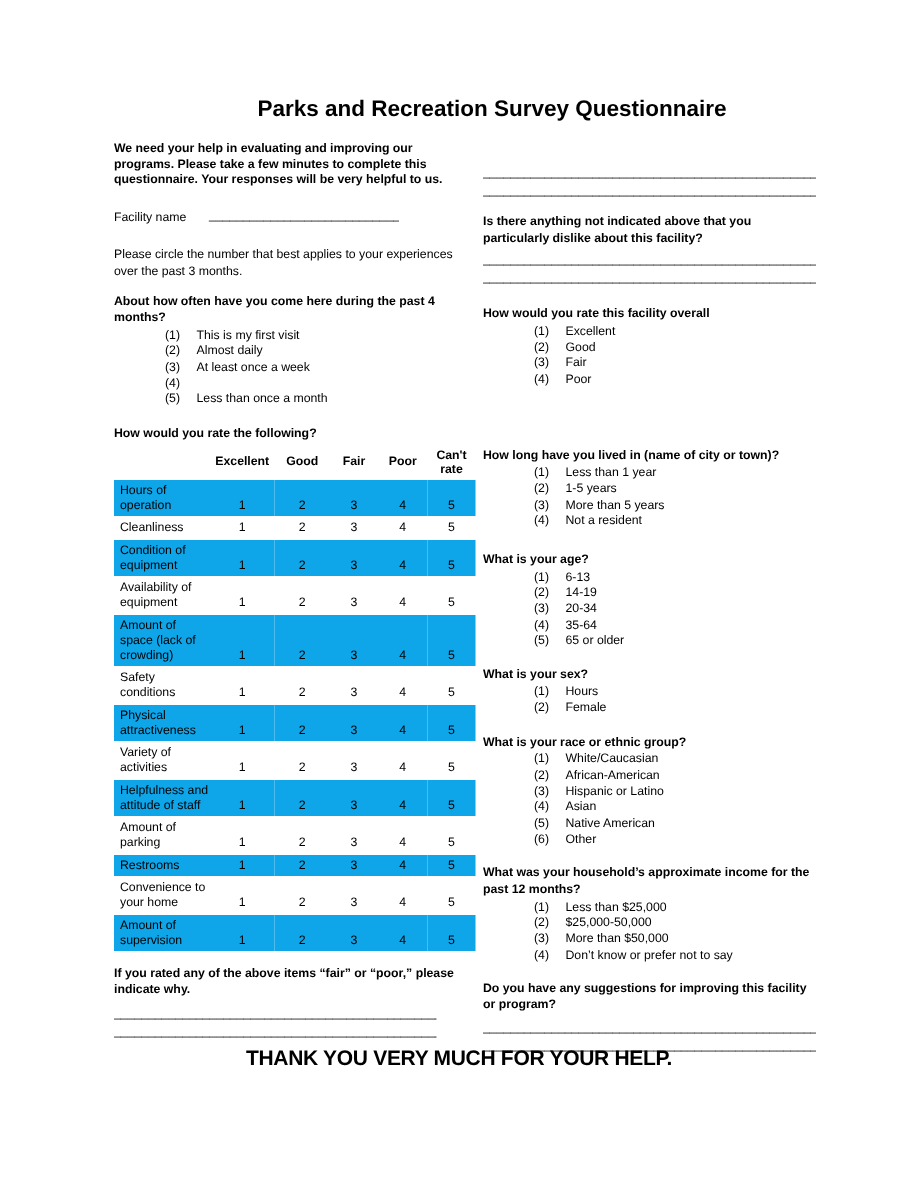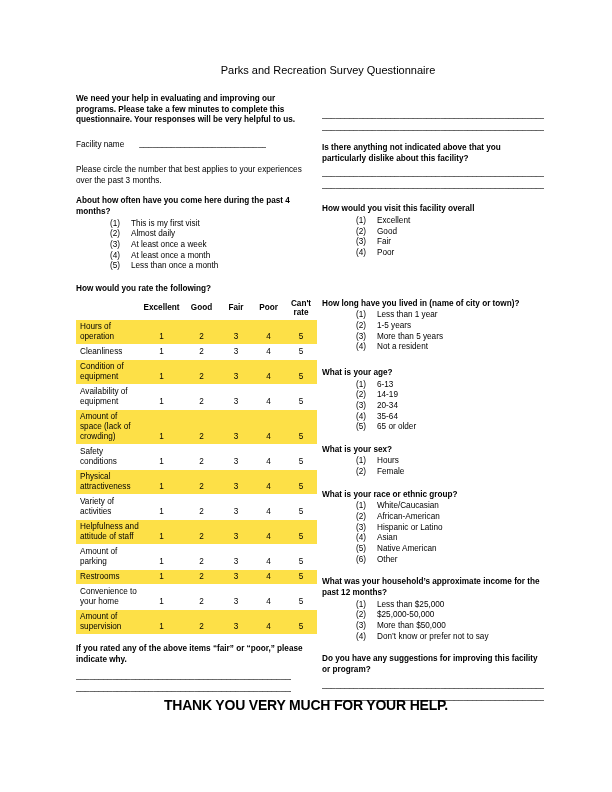--- a/index.html
+++ b/index.html
@@ -9,21 +9,21 @@
     width: 612px; height: 792px;
     background: #ffffff;
     font-family: "Liberation Sans", "DejaVu Sans", sans-serif;
     font-size: 8.2px;
     line-height: 1.3;
     color: #000000;
     overflow: hidden;
   }
   .doc-title {
     position: absolute; top: 63px; left: 0; width: 100%;
-    text-align: center; font-size: 11px; font-weight: 400; padding-left: 44px;
+    text-align: center; font-size: 15px; font-weight: 700; padding-left: 44px;
   }
   .col { position: absolute; }
   .col-left  { left: 76px;  top: 94px;  width: 241px; }
   .col-right { left: 322px; top: 106px; width: 222px; }
   .intro { font-weight: 700; margin-bottom: 13px; }
   .facility-row { display: flex; align-items: flex-end; margin-bottom: 14px; gap: 11px; }
   .facility-row .uline { width: 127px; margin-left: 4px; }
   .instructions { margin-bottom: 10px; }
 
   .q { font-weight: 700; }
@@ -50,21 +50,21 @@
     margin-top: 2px;
     line-height: 1.22;
   }
   table.rating th {
     font-weight: 700; text-align: center; vertical-align: middle;
     padding: 1px 0 2px; line-height: 1.12;
   }
   table.rating td { vertical-align: bottom; padding: 2px 0; }
   table.rating td.lab { text-align: left; padding-left: 4px; }
   table.rating td.val { text-align: center; }
-  tr.shaded td { background: #fde047; }
+  tr.shaded td { background: #0ea5e9; }
 
   .why { margin-top: 9px; }
   .why .lines { margin-top: 6px; }
   .why .uline { width: 215px; }
 
   .thanks {
     position: absolute; top: 696px; left: 0; width: 100%;
     text-align: center; font-weight: 700; font-size: 14px;
     letter-spacing: -0.2px;
   }
@@ -97,21 +97,20 @@
         <div class="option">
             <span class="option-num">(2)</span>
             <span class="option-label">Almost daily</span>
           </div>
         <div class="option">
             <span class="option-num">(3)</span>
             <span class="option-label">At least once a week</span>
           </div>
         <div class="option">
             <span class="option-num">(4)</span>
-            <span class="option-label">At least once a month</span>
           </div>
         <div class="option">
             <span class="option-num">(5)</span>
             <span class="option-label">Less than once a month</span>
           </div>
       </div>
     </div>
 
     <div class="rate-sec">
       <div class="q">How would you rate the following?</div>
@@ -262,21 +261,21 @@
 
     <div class="sec">
       <div class="q">Is there anything not indicated above that you particularly dislike about this facility?</div>
       <div class="lines">
         <div class="uline">__________________________________________________________________________</div>
         <div class="uline">__________________________________________________________________________</div>
       </div>
     </div>
 
     <div class="sec">
-      <div class="q">How would you visit this facility overall</div>
+      <div class="q">How would you rate this facility overall</div>
       <div class="options">
         <div class="option">
             <span class="option-num">(1)</span>
             <span class="option-label">Excellent</span>
           </div>
         <div class="option">
             <span class="option-num">(2)</span>
             <span class="option-label">Good</span>
           </div>
         <div class="option">

